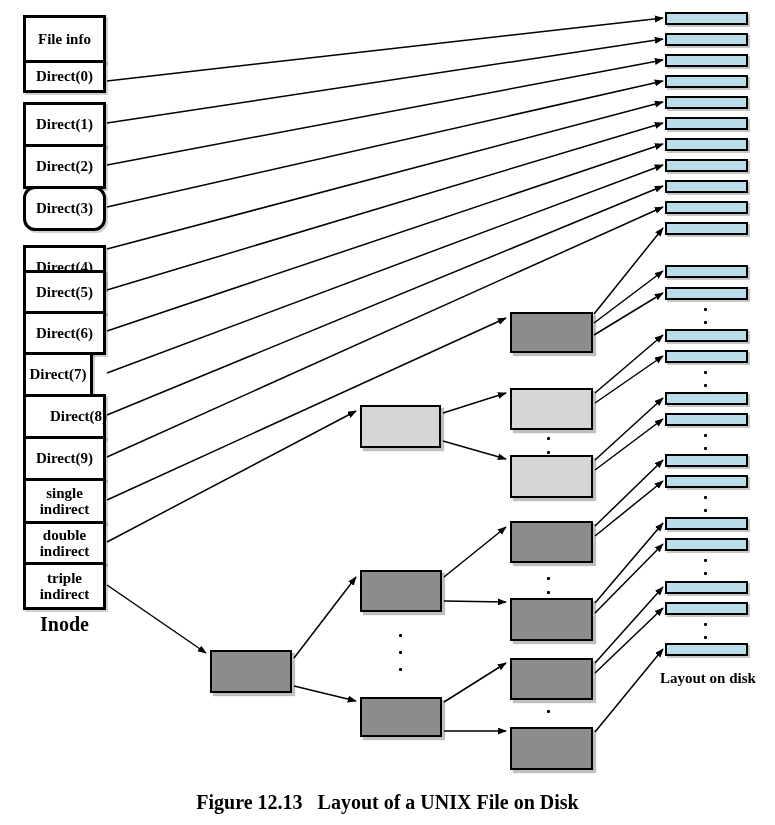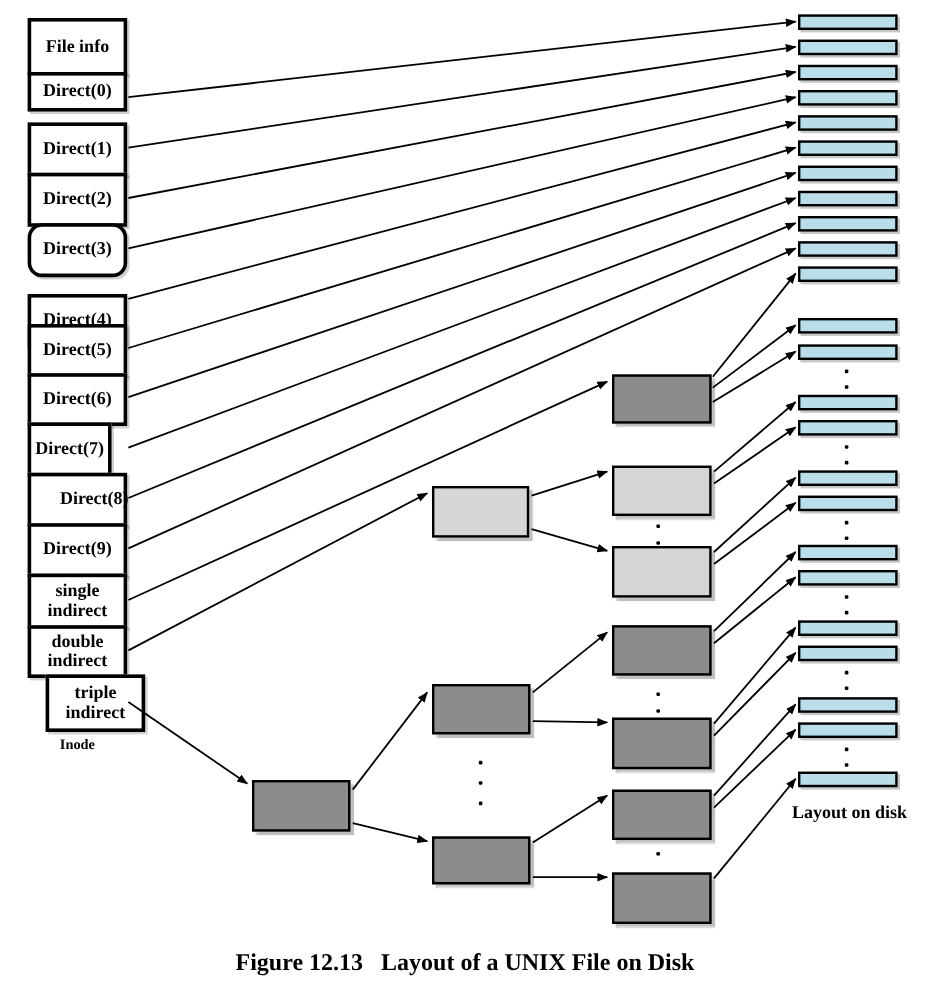--- a/index.html
+++ b/index.html
@@ -20,21 +20,21 @@
     box-shadow:3px 3px 1px rgba(0,0,0,0.25);
   }
   .index-box.dark{background:#8c8c8c;}
   .index-box.light{background:#d6d6d6;}
   .disk-block{
     position:absolute;box-sizing:border-box;border:2px solid #000;background:#badee9;
     box-shadow:2px 2px 0 rgba(0,0,0,0.22);
   }
   .dot{position:absolute;width:3px;height:3px;background:#000;border-radius:1px;}
   .side-label{position:absolute;font-weight:bold;font-size:15px;color:#000;white-space:nowrap;}
-  .inode-label{position:absolute;font-weight:bold;font-size:12px;text-align:center;}
+  .inode-label{position:absolute;font-weight:bold;font-size:20px;text-align:center;}
   .caption{
     position:absolute;left:0;right:0;text-align:center;font-weight:bold;font-size:20px;
     white-space:pre;color:#000;
   }
 </style>
 </head>
 <body>
 
 <div class="stage">
 
@@ -45,21 +45,21 @@
       <div class="inode-cell" style="left: 23px; top: 144px; width: 83px; height: 45px;">Direct(2)</div>
       <div class="inode-cell" style="left: 23px; top: 186px; width: 83px; height: 45px; border-radius: 12px;">Direct(3)</div>
       <div class="inode-cell" style="left: 23px; top: 245px; width: 83px; height: 45px;">Direct(4)</div>
       <div class="inode-cell" style="left: 23px; top: 270px; width: 83px; height: 44px;">Direct(5)</div>
       <div class="inode-cell" style="left: 23px; top: 311px; width: 83px; height: 44px;">Direct(6)</div>
       <div class="inode-cell" style="left: 23px; top: 352px; width: 70px; height: 45px;">Direct(7)</div>
       <div class="inode-cell" style="left: 23px; top: 394px; width: 83px; height: 45px; padding-left: 28px;">Direct(8)</div>
       <div class="inode-cell" style="left: 23px; top: 436px; width: 83px; height: 45px;">Direct(9)</div>
       <div class="inode-cell" style="left: 23px; top: 478px; width: 83px; height: 46px;">single indirect</div>
       <div class="inode-cell" style="left: 23px; top: 521px; width: 83px; height: 44px;">double indirect</div>
-      <div class="inode-cell" style="left: 38px; top: 562px; width: 83px; height: 48px;">triple indirect</div>
+      <div class="inode-cell" style="left: 23px; top: 562px; width: 83px; height: 48px;">triple indirect</div>
     </div>
 
   <div id="index-boxes">
       <div class="index-box dark" style="left: 510px; top: 312px; width: 83px; height: 41px;"></div>
       <div class="index-box light" style="left: 360px; top: 405px; width: 81px; height: 43px;"></div>
       <div class="index-box light" style="left: 510px; top: 388px; width: 83px; height: 42px;"></div>
       <div class="index-box light" style="left: 510px; top: 455px; width: 83px; height: 43px;"></div>
       <div class="index-box dark" style="left: 210px; top: 650px; width: 82px; height: 43px;"></div>
       <div class="index-box dark" style="left: 360px; top: 570px; width: 82px; height: 42px;"></div>
       <div class="index-box dark" style="left: 360px; top: 697px; width: 82px; height: 40px;"></div>

